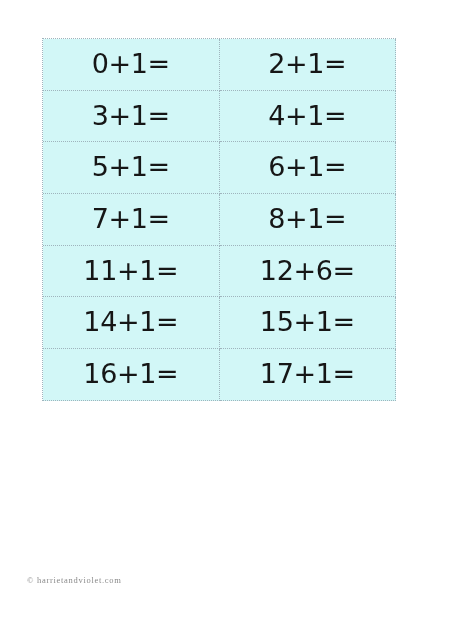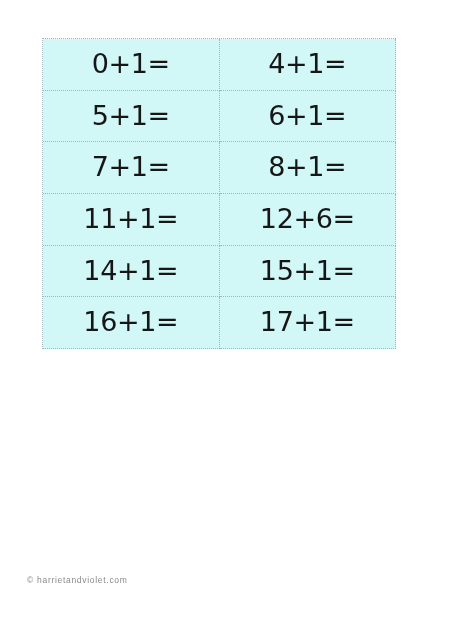--- a/index.html
+++ b/index.html
@@ -56,36 +56,42 @@
     letter-spacing: -0.4px;
     white-space: nowrap;
     position: relative;
     top: -1px;
   }
 
   .footer-credit {
     position: absolute;
     left: 27px;
     top: 575px;
-    font-family: Liberation Sans, sans-serif;
+    font-family: Liberation Serif, serif;
     font-size: 8.5px;
     letter-spacing: 0.7px;
     color: #8a8a8a;
     white-space: nowrap;
     text-align: right;
   }
 </style>
 </head>
 <body>
 
 <div id="worksheet">
 
   <div class="card-grid">
     <div class="card-cell">
         <span class="card-text">0+1=</span>
+      </div>
+    <div class="card-cell">
+        <span class="card-text">2+1=</span>
+      </div>
+    <div class="card-cell">
+        <span class="card-text">3+1=</span>
       </div>
     <div class="card-cell">
         <span class="card-text">4+1=</span>
       </div>
     <div class="card-cell">
         <span class="card-text">5+1=</span>
       </div>
     <div class="card-cell">
         <span class="card-text">6+1=</span>
       </div>

